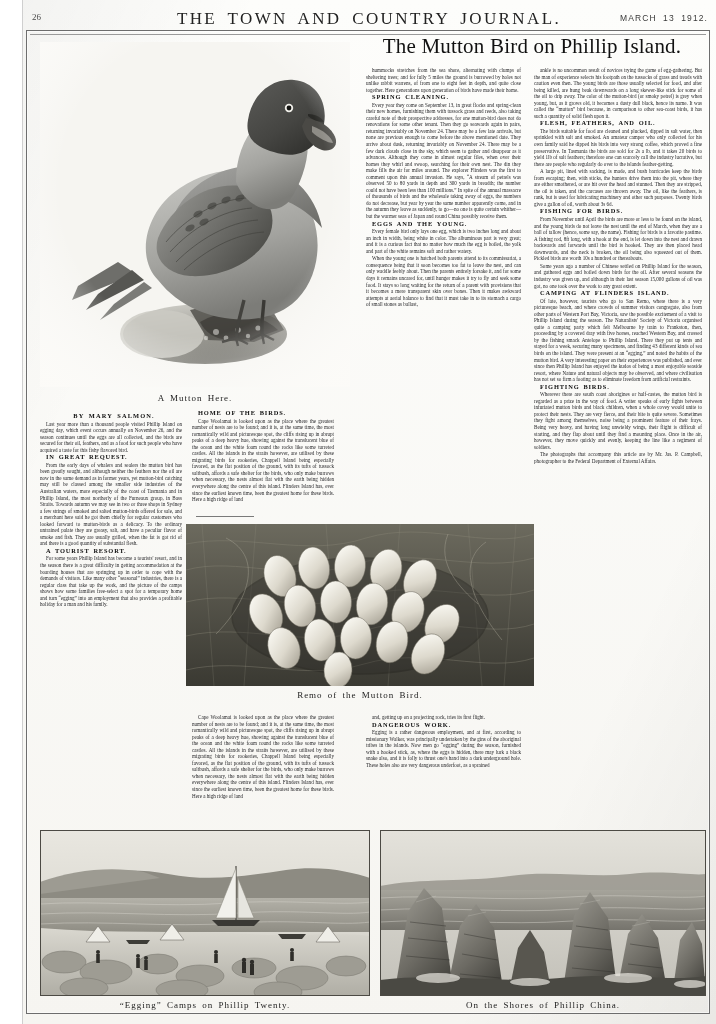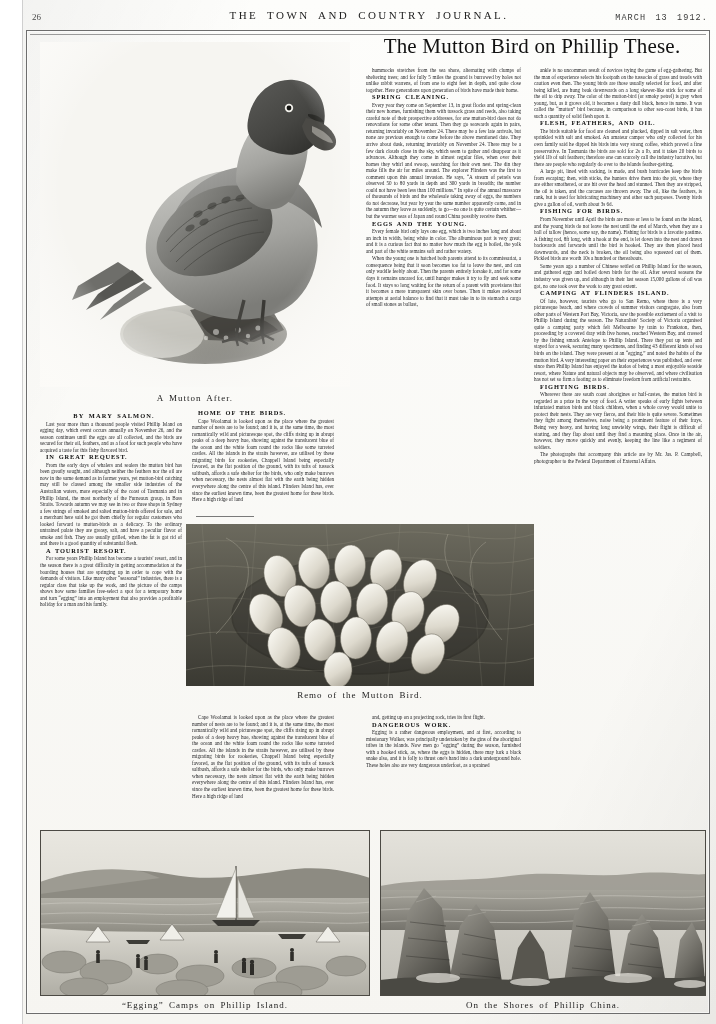--- a/index.html
+++ b/index.html
@@ -63,29 +63,29 @@
     left: 10px; top: 4px;
     font-family: "Liberation Serif", serif;
     font-size: 9px;
     color: #4a4a4a;
   }
   .masthead-title {
     position: absolute;
     left: 0; right: 0; top: 1px;
     text-align: center;
     font-family: "Liberation Serif", serif;
-    font-size: 11px;
+    font-size: 17px;
     letter-spacing: 2.4px;
     color: #222;
     word-spacing: 4px;
   }
   .masthead-date {
     position: absolute;
     right: 8px; top: 5px;
-    font-family: Liberation Mono, monospace;
+    font-family: Liberation Sans, sans-serif;
     font-size: 8.5px;
     letter-spacing: 1.1px;
     color: #3a3a3a;
     word-spacing: 3px;
   }
   
   .frame {
     position: absolute;
     left: 26px; top: 30px;
     width: 682px; height: 982px;
@@ -225,21 +225,21 @@
   <div class="masthead">
     <div class="folio-num">26</div>
     <div class="masthead-title">THE TOWN AND COUNTRY JOURNAL.</div>
     <div class="masthead-date">MARCH 13 1912.</div>
   </div>
 
   <div class="frame">
     <div class="frame-inner"></div>
   </div>
 
-  <div class="headline">The Mutton Bird on Phillip These.</div>
+  <div class="headline">The Mutton Bird on Phillip Island.</div>
 
   <div class="bird-photo">
     <svg class="bird-svg" viewBox="0 0 310 345" preserveAspectRatio="none">
       <defs>
         <linearGradient id="bodyG" x1="0" y1="0" x2="1" y2="1">
           <stop offset="0%" stop-color="#a9a9a6"></stop>
           <stop offset="45%" stop-color="#8d8d8a"></stop>
           <stop offset="100%" stop-color="#6a6a66"></stop>
         </linearGradient>
         <linearGradient id="breastG" x1="0" y1="0" x2="0.3" y2="1">
@@ -325,21 +325,21 @@
       <circle cx="249" cy="66" r="2.4" fill="#141412"></circle>
 
       <path d="M204 258 L198 282 L196 296" stroke="#43423e" stroke-width="3.4" fill="none"></path>
       <path d="M224 258 L222 280 L222 292" stroke="#3a3935" stroke-width="3.4" fill="none"></path>
       <path d="M196 296 L182 300 M196 296 L198 304 M196 296 L208 302" stroke="#43423e" stroke-width="2.4" fill="none"></path>
       <path d="M222 292 L210 298 M222 292 L224 302 M222 292 L234 298" stroke="#3a3935" stroke-width="2.4" fill="none"></path>
 
       <rect x="0" y="0" width="310" height="345" fill="url(#vign)"></rect>
     </svg>
   </div>
-  <div class="caption cap-bird">A Mutton After.</div>
+  <div class="caption cap-bird">A Mutton Here.</div>
 
   <div class="col" id="col1">
     <p class="byline">BY MARY SALMON.</p>
     <p>Last year more than a thousand people visited Phillip Island on egging day, which event occurs annually on November 26, and the season continues until the eggs are all collected, and the birds are secured for their oil, feathers, and as a food for such people who have acquired a taste for this fishy flavored bird.</p>
     <p class="subhead">IN GREAT REQUEST.</p>
     <p>From the early days of whalers and sealers the mutton bird has been greatly sought, and although neither the feathers nor the oil are now in the same demand as in former years, yet mutton-bird catching may still be classed among the smaller side industries of the Australian waters, more especially of the coast of Tasmania and in Phillip Island, the most northerly of the Furneaux group, in Bass Straits. Towards autumn we may see in two or three shops in Sydney a few strings of smoked and salted mutton-birds offered for sale, and a merchant here said he got them chiefly for regular customers who looked forward to mutton-birds as a delicacy. To the ordinary untrained palate they are greasy, salt, and have a peculiar flavor of smoke and fish. They are usually grilled, when the fat is got rid of and there is a good quantity of substantial flesh.</p>
     <p class="subhead">A TOURIST RESORT.</p>
     <p>For some years Phillip Island has become a tourists' resort, and in the season there is a great difficulty in getting accommodation at the boarding houses that are springing up in order to cope with the demands of visitors. Like many other “seasonal” industries, there is a regular class that take up the work, and the picture of the camps shows how some families free-select a spot for a temporary home and turn “egging” into an employment that also provides a profitable holiday for a man and his family.</p>
   </div>
 
@@ -530,21 +530,21 @@
             <rect x="250.2" y="122" width="3.6" height="9"></rect>
           </g>
         <g>
             <circle cx="58" cy="122" r="2"></circle>
             <rect x="56.2" y="124" width="3.6" height="9"></rect>
           </g>
       </g>
     </svg>
     <div class="photo-border"></div>
   </div>
-  <div class="caption cap-egging">“Egging” Camps on Phillip Island.</div>
+  <div class="caption cap-egging">“Egging” Camps on Phillip Twenty.</div>
 
   <div class="photo-shores">
     <svg viewBox="0 0 326 166" preserveAspectRatio="none" width="326" height="166">
       <defs>
         <linearGradient id="sky2" x1="0" y1="0" x2="0" y2="1">
           <stop offset="0%" stop-color="#e4e2db"></stop>
           <stop offset="100%" stop-color="#c2c0b8"></stop>
         </linearGradient>
         <linearGradient id="rock2" x1="0.2" y1="0" x2="0.8" y2="1">
           <stop offset="0%" stop-color="#9a9890"></stop>

